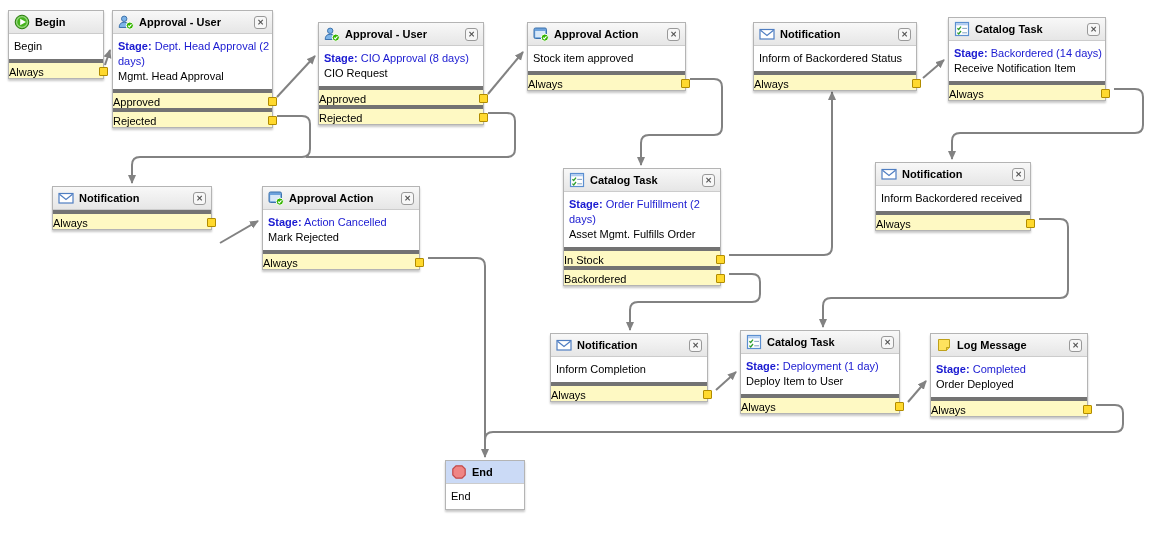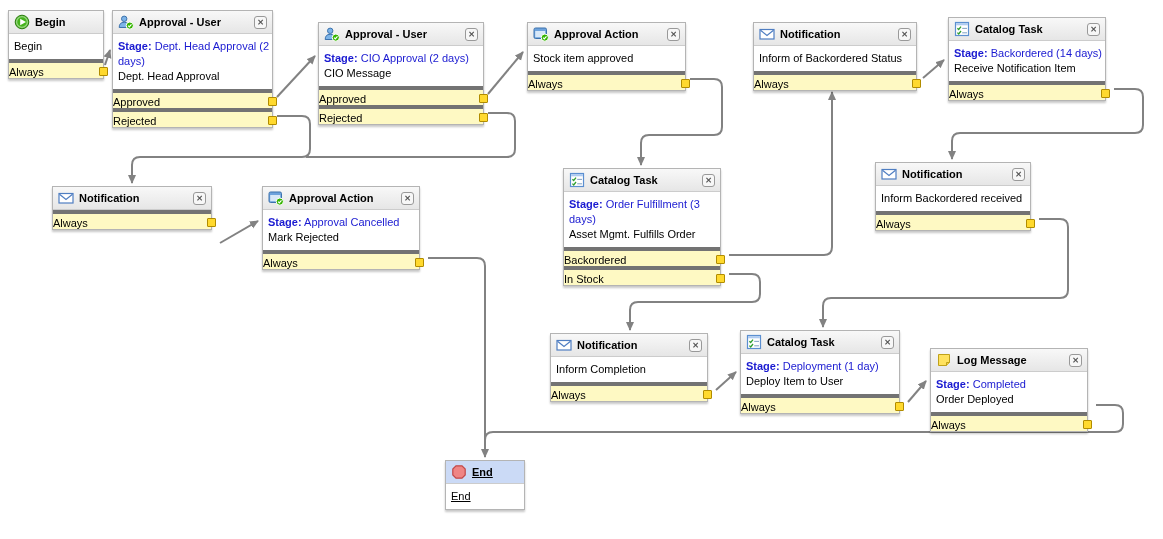--- a/index.html
+++ b/index.html
@@ -116,43 +116,43 @@
           </svg>
         </span>
         <span class="node-title">Approval - User</span>
         <span class="close-btn">✕</span>
       </div>
       <div class="node-body">
         <div class="stage">
           <div class="stage-line"><span class="stage-label">Stage:</span> <span>Dept. Head Approval (2</span></div>
           <div class="stage-line"><span>days)</span></div>
         </div>
-        <div class="desc">Dept. Head Approval</div>
+        <div class="desc">Mgmt. Head Approval</div>
       </div>
       <div class="out-row"><span>Approved</span><span class="port"></span></div>
       <div class="out-row"><span>Rejected</span><span class="port"></span></div>
     </div>
     <div class="node" style="left: 318px; top: 22px; width: 166px;">
       <div class="node-header">
         <span class="node-icon">
           <svg width="16" height="16" viewBox="0 0 16 16">
             <circle cx="6.2" cy="4.8" r="2.7" fill="#7db4e8" stroke="#3c72ad"></circle>
             <path d="M1.2 13.5 Q1.2 8.3 6.2 8.3 Q11.2 8.3 11.2 13.5 Z" fill="#7db4e8" stroke="#3c72ad"></path>
             <circle cx="11.8" cy="11.6" r="3.6" fill="#35b500" stroke="#ffffff"></circle>
             <path d="M10.1 11.6 L11.3 12.8 L13.5 10.3" stroke="#ffffff" stroke-width="1.2" fill="none"></path>
           </svg>
         </span>
         <span class="node-title">Approval - User</span>
         <span class="close-btn">✕</span>
       </div>
       <div class="node-body">
         <div class="stage">
-          <div class="stage-line"><span class="stage-label">Stage:</span> <span>CIO Approval (2 days)</span></div>
-        </div>
-        <div class="desc">CIO Message</div>
+          <div class="stage-line"><span class="stage-label">Stage:</span> <span>CIO Approval (8 days)</span></div>
+        </div>
+        <div class="desc">CIO Request</div>
       </div>
       <div class="out-row"><span>Approved</span><span class="port"></span></div>
       <div class="out-row"><span>Rejected</span><span class="port"></span></div>
     </div>
     <div class="node" style="left: 527px; top: 22px; width: 159px;">
       <div class="node-header">
         <span class="node-icon">
           <svg width="16" height="16" viewBox="0 0 16 16">
             <rect x="1" y="2" width="12.5" height="10.5" rx="1.5" fill="#6ea3dc" stroke="#3c72ad"></rect>
             <rect x="2.2" y="5" width="10" height="6.2" fill="#d8e8f8"></rect>
@@ -228,21 +228,21 @@
             <rect x="2.2" y="5" width="10" height="6.2" fill="#d8e8f8"></rect>
             <circle cx="11.8" cy="11.6" r="3.6" fill="#35b500" stroke="#ffffff"></circle>
             <path d="M10.1 11.6 L11.3 12.8 L13.5 10.3" stroke="#ffffff" stroke-width="1.2" fill="none"></path>
           </svg>
         </span>
         <span class="node-title">Approval Action</span>
         <span class="close-btn">✕</span>
       </div>
       <div class="node-body">
         <div class="stage">
-          <div class="stage-line"><span class="stage-label">Stage:</span> <span>Approval Cancelled</span></div>
+          <div class="stage-line"><span class="stage-label">Stage:</span> <span>Action Cancelled</span></div>
         </div>
         <div class="desc">Mark Rejected</div>
       </div>
       <div class="out-row"><span>Always</span><span class="port"></span></div>
     </div>
     <div class="node" style="left: 563px; top: 168px; width: 158px;">
       <div class="node-header">
         <span class="node-icon">
           <svg width="16" height="16" viewBox="0 0 16 16">
             <rect x="1.5" y="1.5" width="13" height="13" fill="#ffffff" stroke="#5b8fd0" stroke-width="1.2"></rect>
@@ -251,27 +251,27 @@
             <path d="M3.4 11.6 L4.7 12.9 L7 10" stroke="#2f9e2f" stroke-width="1.3" fill="none"></path>
             <line x1="8.2" y1="7.4" x2="13" y2="7.4" stroke="#8aa8c8" stroke-width="1.1"></line>
             <line x1="8.2" y1="11.8" x2="13" y2="11.8" stroke="#8aa8c8" stroke-width="1.1"></line>
           </svg>
         </span>
         <span class="node-title">Catalog Task</span>
         <span class="close-btn">✕</span>
       </div>
       <div class="node-body">
         <div class="stage">
-          <div class="stage-line"><span class="stage-label">Stage:</span> <span>Order Fulfillment (3</span></div>
+          <div class="stage-line"><span class="stage-label">Stage:</span> <span>Order Fulfillment (2</span></div>
           <div class="stage-line"><span>days)</span></div>
         </div>
         <div class="desc">Asset Mgmt. Fulfills Order</div>
       </div>
+      <div class="out-row"><span>In Stock</span><span class="port"></span></div>
       <div class="out-row"><span>Backordered</span><span class="port"></span></div>
-      <div class="out-row"><span>In Stock</span><span class="port"></span></div>
     </div>
     <div class="node" style="left: 875px; top: 162px; width: 156px;">
       <div class="node-header">
         <span class="node-icon">
           <svg width="16" height="16" viewBox="0 0 16 16">
             <rect x="1" y="3.5" width="14" height="9.5" fill="#ffffff" stroke="#4f7ec2" stroke-width="1.2"></rect>
             <path d="M1.5 4.2 L8 9.5 L14.5 4.2" fill="none" stroke="#4f7ec2" stroke-width="1.2"></path>
           </svg>
         </span>
         <span class="node-title">Notification</span>
@@ -314,40 +314,40 @@
         <span class="close-btn">✕</span>
       </div>
       <div class="node-body">
         <div class="stage">
           <div class="stage-line"><span class="stage-label">Stage:</span> <span>Deployment (1 day)</span></div>
         </div>
         <div class="desc">Deploy Item to User</div>
       </div>
       <div class="out-row"><span>Always</span><span class="port"></span></div>
     </div>
-    <div class="node" style="left: 930px; top: 348px; width: 158px;">
+    <div class="node" style="left: 930px; top: 333px; width: 158px;">
       <div class="node-header">
         <span class="node-icon">
           <svg width="16" height="16" viewBox="0 0 16 16">
             <path d="M2.5 2.5 H13.5 V10.5 L10.5 13.5 H2.5 Z" fill="#ffe25e" stroke="#bfa11a"></path>
             <path d="M13.5 10.5 H10.5 V13.5" fill="#f3cf3e" stroke="#bfa11a"></path>
           </svg>
         </span>
         <span class="node-title">Log Message</span>
         <span class="close-btn">✕</span>
       </div>
       <div class="node-body">
         <div class="stage">
           <div class="stage-line"><span class="stage-label">Stage:</span> <span>Completed</span></div>
         </div>
         <div class="desc">Order Deployed</div>
       </div>
       <div class="out-row"><span>Always</span><span class="port"></span></div>
     </div>
-    <div class="node selected" style="left: 445px; top: 460px; width: 80px; text-decoration: underline;">
+    <div class="node selected" style="left: 445px; top: 460px; width: 80px;">
       <div class="node-header">
         <span class="node-icon">
           <svg width="16" height="16" viewBox="0 0 16 16">
             <polygon points="5,1.8 11,1.8 14.2,5 14.2,11 11,14.2 5,14.2 1.8,11 1.8,5" fill="#ef8585" stroke="#c24848" stroke-width="1.2"></polygon>
           </svg>
         </span>
         <span class="node-title">End</span>
       </div>
       <div class="node-body">
         <div class="desc">End</div>

